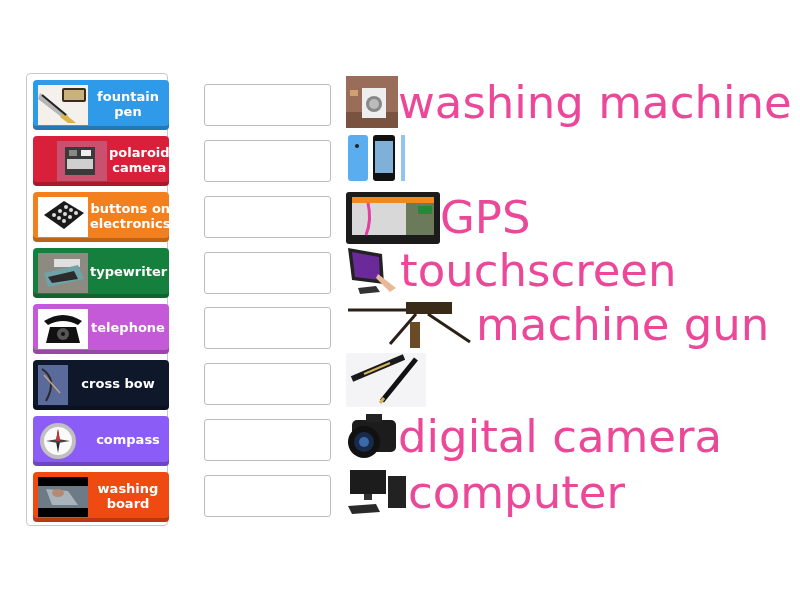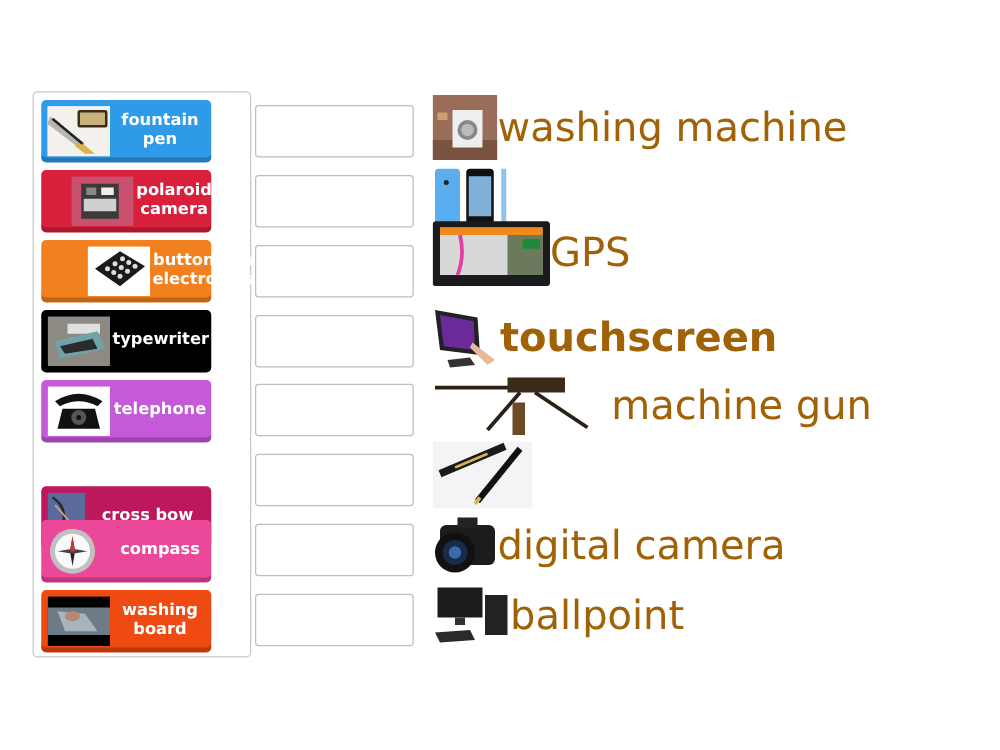--- a/index.html
+++ b/index.html
@@ -1,24 +1,24 @@
 <!DOCTYPE html>
 <html><head>
 <meta charset="utf-8">
 <style>
   html, body { margin:0; padding:0; }
   body { width:800px; height:600px; background:#ffffff; position:relative; overflow:hidden; font-family:"DejaVu Sans","Liberation Sans",sans-serif; }
-  .bank { position:absolute; left:26px; top:73px; width:175px; height:453px; border:1px solid #c8c8c8; border-radius:4px; background:#fff; box-sizing:border-box; }
+  .bank { position:absolute; left:26px; top:73px; width:142px; height:453px; border:1px solid #c8c8c8; border-radius:4px; background:#fff; box-sizing:border-box; }
   .tile { position:absolute; left:6px; width:136px; height:50px; border-radius:4px; box-sizing:border-box; display:flex; align-items:center; box-shadow: inset 0 -4px 0 rgba(0,0,0,0.22); cursor:grab; }
   .tile .thumb { width:50px; height:40px; margin-left:5px; flex:0 0 50px; position:relative; overflow:hidden; }
   .tile .label { flex:1; text-align:center; color:#fff; font-weight:bold; font-size:13px; line-height:15px; padding:0 3px 3px 2px; }
   .slot { position:absolute; left:204px; width:127px; height:42px; border:1px solid #bdbdbd; border-radius:3px; box-sizing:border-box; background:#fff; }
   .row { position:absolute; left:346px; height:52px; display:flex; align-items:center; }
   .row .pic { position:relative; flex:0 0 auto; overflow:hidden; }
-  .row .word { font-size:32px; color:#a16207; white-space:nowrap; font-family:"DejaVu Sans","Liberation Sans",sans-serif; letter-spacing:0px; }
+  .row .word { font-size:45px; color:#ec4899; white-space:nowrap; font-family:"DejaVu Sans","Liberation Sans",sans-serif; letter-spacing:0px; }
 </style>
 </head>
 <body>
 
 <div class="bank">
 
   <div class="tile" style="top:6px;background:#2f9ae8;">
     <div class="thumb" style="background:#fff;">
       <svg width="50" height="40" viewBox="0 0 50 40">
         <rect x="0" y="0" width="50" height="40" fill="#f4f1ec"></rect>
@@ -38,42 +38,42 @@
         <rect width="50" height="40" fill="#c9506e"></rect>
         <rect x="8" y="6" width="30" height="28" fill="#3a3a3a"></rect>
         <rect x="10" y="18" width="26" height="10" fill="#cfcfcf"></rect>
         <rect x="12" y="9" width="8" height="6" fill="#888"></rect>
         <rect x="24" y="9" width="10" height="6" fill="#eee"></rect>
       </svg>
     </div>
     <div class="label">polaroid camera</div>
   </div>
 
-  <div class="tile" style="top:118px;background:#f3801f;padding-left:32px;">
+  <div class="tile" style="top:118px;background:#f3801f;">
     <div class="thumb">
       <svg width="50" height="40" viewBox="0 0 50 40">
         <rect width="50" height="40" fill="#fff"></rect>
         <polygon points="6,18 26,4 46,16 26,32" fill="#1a1a1a"></polygon>
         <g fill="#ddd">
           <circle cx="16" cy="18" r="2"></circle>
             <circle cx="22" cy="14" r="2"></circle>
             <circle cx="28" cy="10" r="2"></circle>
           <circle cx="21" cy="21" r="2"></circle>
             <circle cx="27" cy="17" r="2"></circle>
             <circle cx="33" cy="13" r="2"></circle>
           <circle cx="26" cy="24" r="2"></circle>
             <circle cx="32" cy="20" r="2"></circle>
             <circle cx="38" cy="16" r="2"></circle>
         </g>
       </svg>
     </div>
     <div class="label">buttons on electronics</div>
   </div>
 
-  <div class="tile" style="top:174px;background:#000000;">
+  <div class="tile" style="top:174px;background:#15803d;">
     <div class="thumb">
       <svg width="50" height="40" viewBox="0 0 50 40">
         <rect width="50" height="40" fill="#8d8a82"></rect>
         <rect x="16" y="6" width="26" height="8" fill="#e0e0e0"></rect>
         <polygon points="6,20 40,12 46,26 10,34" fill="#6fa3a8"></polygon>
         <polygon points="10,24 36,18 40,26 14,30" fill="#2b2b2b"></polygon>
       </svg>
     </div>
     <div class="label">typewriter</div>
   </div>
@@ -84,32 +84,32 @@
         <rect width="50" height="40" fill="#fff"></rect>
         <path d="M6 12 Q25 0 44 12 L40 16 Q25 8 10 16 Z" fill="#111"></path>
         <path d="M12 18 L38 18 L42 34 L8 34 Z" fill="#111"></path>
         <circle cx="25" cy="25" r="6" fill="#555"></circle>
         <circle cx="25" cy="25" r="2" fill="#111"></circle>
       </svg>
     </div>
     <div class="label">telephone</div>
   </div>
 
-  <div class="tile" style="top:286px;background:#be185d;margin-top:29px;">
+  <div class="tile" style="top:286px;background:#0f172a;">
     <div class="thumb" style="width:30px;flex:0 0 30px;">
       <svg width="30" height="40" viewBox="0 0 30 40">
         <rect width="30" height="40" fill="#5a6a9a"></rect>
         <path d="M4 4 Q20 14 8 36" stroke="#2a2a2a" stroke-width="2" fill="none"></path>
         <line x1="6" y1="10" x2="22" y2="28" stroke="#c9a08a" stroke-width="1.5"></line>
       </svg>
     </div>
     <div class="label">cross bow</div>
   </div>
 
-  <div class="tile" style="top:342px;background:#ec4899;">
+  <div class="tile" style="top:342px;background:#8b5cf6;">
     <div class="thumb">
       <svg width="50" height="40" viewBox="0 0 50 40">
         <circle cx="20" cy="20" r="18" fill="#c0c0c0"></circle>
         <circle cx="20" cy="20" r="14" fill="#fafafa"></circle>
         <polygon points="20,8 22,20 20,32 18,20" fill="#222"></polygon>
         <polygon points="8,20 20,18 32,20 20,22" fill="#444"></polygon>
         <polygon points="20,8 22,20 18,20" fill="#c33"></polygon>
       </svg>
     </div>
     <div class="label">compass</div>
@@ -157,48 +157,48 @@
       <rect width="60" height="52" fill="#fff"></rect>
       <rect x="2" y="3" width="20" height="46" rx="3" fill="#5aaef0"></rect>
       <circle cx="11" cy="14" r="2" fill="#222"></circle>
       <rect x="27" y="3" width="22" height="46" rx="3" fill="#111"></rect>
       <rect x="29" y="9" width="18" height="32" fill="#7fb0d8"></rect>
       <rect x="55" y="3" width="4" height="46" fill="#8fc4ee"></rect>
     </svg>
   </div>
 </div>
 
-<div class="row" style="top:176px;">
+<div class="row" style="top:191px;">
   <div class="pic" style="width:94px;height:54px;">
     <svg width="94" height="54" viewBox="0 0 94 54">
       <rect x="0" y="2" width="94" height="52" rx="3" fill="#1b1b1b"></rect>
       <rect x="6" y="7" width="82" height="38" fill="#d8d8d8"></rect>
       <rect x="6" y="7" width="82" height="6" fill="#f08a1c"></rect>
       <path d="M20 45 Q26 30 22 13" stroke="#e23fa2" stroke-width="3" fill="none"></path>
       <rect x="60" y="13" width="28" height="32" fill="#6a7a5a"></rect>
       <rect x="72" y="16" width="14" height="8" fill="#1f8a3a"></rect>
     </svg>
   </div>
   <div class="word">GPS</div>
 </div>
 
-<div class="row" style="top:244px;font-weight:bold;">
+<div class="row" style="top:244px;">
   <div class="pic" style="width:54px;height:52px;">
     <svg width="54" height="52" viewBox="0 0 54 52">
       <rect width="54" height="52" fill="#fff"></rect>
       <polygon points="2,4 36,10 38,40 6,36" fill="#222"></polygon>
       <polygon points="6,8 33,13 34,36 9,33" fill="#6a2a9a"></polygon>
       <polygon points="12,44 30,42 34,48 14,50" fill="#333"></polygon>
       <path d="M32 30 L50 44 L44 48 L30 34 Z" fill="#e8b898"></path>
     </svg>
   </div>
   <div class="word">touchscreen</div>
 </div>
 
-<div class="row" style="top:298px;gap:13px;">
+<div class="row" style="top:298px;">
   <div class="pic" style="width:130px;height:56px;">
     <svg width="130" height="56" viewBox="0 0 130 56">
       <rect width="130" height="56" fill="#fff"></rect>
       <line x1="2" y1="14" x2="70" y2="14" stroke="#2a2016" stroke-width="3"></line>
       <rect x="60" y="6" width="46" height="12" fill="#3a2a18"></rect>
       <line x1="70" y1="18" x2="44" y2="48" stroke="#2a2016" stroke-width="3"></line>
       <line x1="82" y1="18" x2="124" y2="46" stroke="#2a2016" stroke-width="3"></line>
       <rect x="64" y="26" width="10" height="26" fill="#6b4a26"></rect>
     </svg>
   </div>
@@ -234,14 +234,14 @@
 <div class="row" style="top:466px;">
   <div class="pic" style="width:62px;height:52px;">
     <svg width="62" height="52" viewBox="0 0 62 52">
       <rect width="62" height="52" fill="#fff"></rect>
       <rect x="4" y="4" width="36" height="24" fill="#1c1c1c"></rect>
       <rect x="18" y="28" width="8" height="6" fill="#333"></rect>
       <rect x="42" y="10" width="18" height="32" fill="#222"></rect>
       <polygon points="2,40 30,38 34,46 6,48" fill="#2a2a2a"></polygon>
     </svg>
   </div>
-  <div class="word">ballpoint</div>
+  <div class="word">computer</div>
 </div>
 
 </body></html>

